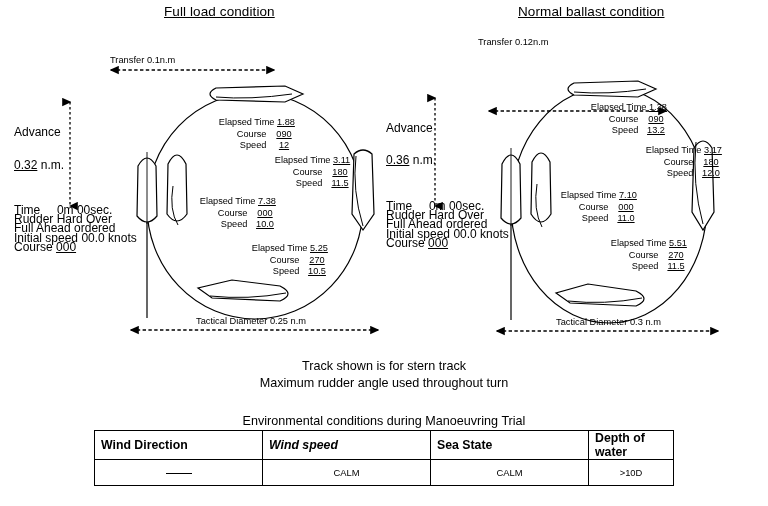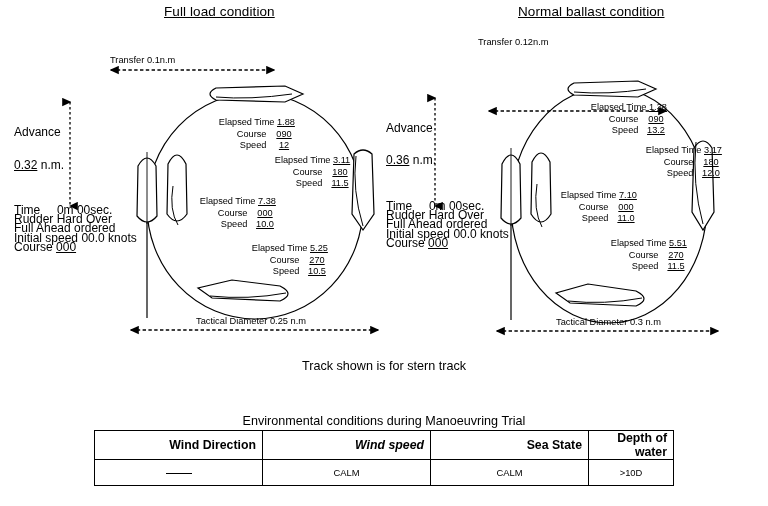--- a/index.html
+++ b/index.html
@@ -88,21 +88,21 @@
     table-layout: fixed;
   }
   table.envtbl td {
     border: 1.6px solid #000;
     height: 20px;
     padding: 0 6px;
   }
   table.envtbl tr.hdr td {
     font-size: 12.3px;
     font-weight: bold;
-    text-align: right;
+    text-align: left;
     height: 21px;
   }
   table.envtbl tr.val td {
     font-size: 9.4px;
     text-align: center;
     height: 25px;
   }
   .dashspan {
     display: inline-block;
     width: 26px;
@@ -332,20 +332,21 @@
   <div class="abs label-sm" style="left:556px; top:317px;">
     <span>Tactical Diameter</span>
     <span class="u">0.3</span>
     <span>n.m</span>
   </div>
   <svg class="abs" style="left:492px; top:323px;" width="236" height="16">
     <line x1="5" y1="8" x2="226" y2="8" stroke="#000" stroke-width="1.3" stroke-dasharray="3.4,2.4" marker-start="url(#arrL)" marker-end="url(#arrR)"></line>
   </svg>
 
   <div class="abs note" style="left:0px; top:358px; width:768px;">Track shown is for stern track</div>
+  <div class="abs note" style="left:0px; top:375px; width:768px;">Maximum rudder angle used throughout turn</div>
 
   <div class="abs tbl-caption" style="left:0px; top:414px; width:768px;">Environmental conditions during Manoeuvring Trial</div>
 
   <div class="abs" style="left:94px; top:430px; width:580px;">
     <table class="envtbl">
       <tbody>
           <tr class="hdr">
         <td style="width:155px;">Wind Direction</td>
         <td style="width:155px;font-style:italic;">Wind speed</td>
         <td style="width:145px;">Sea State</td>

